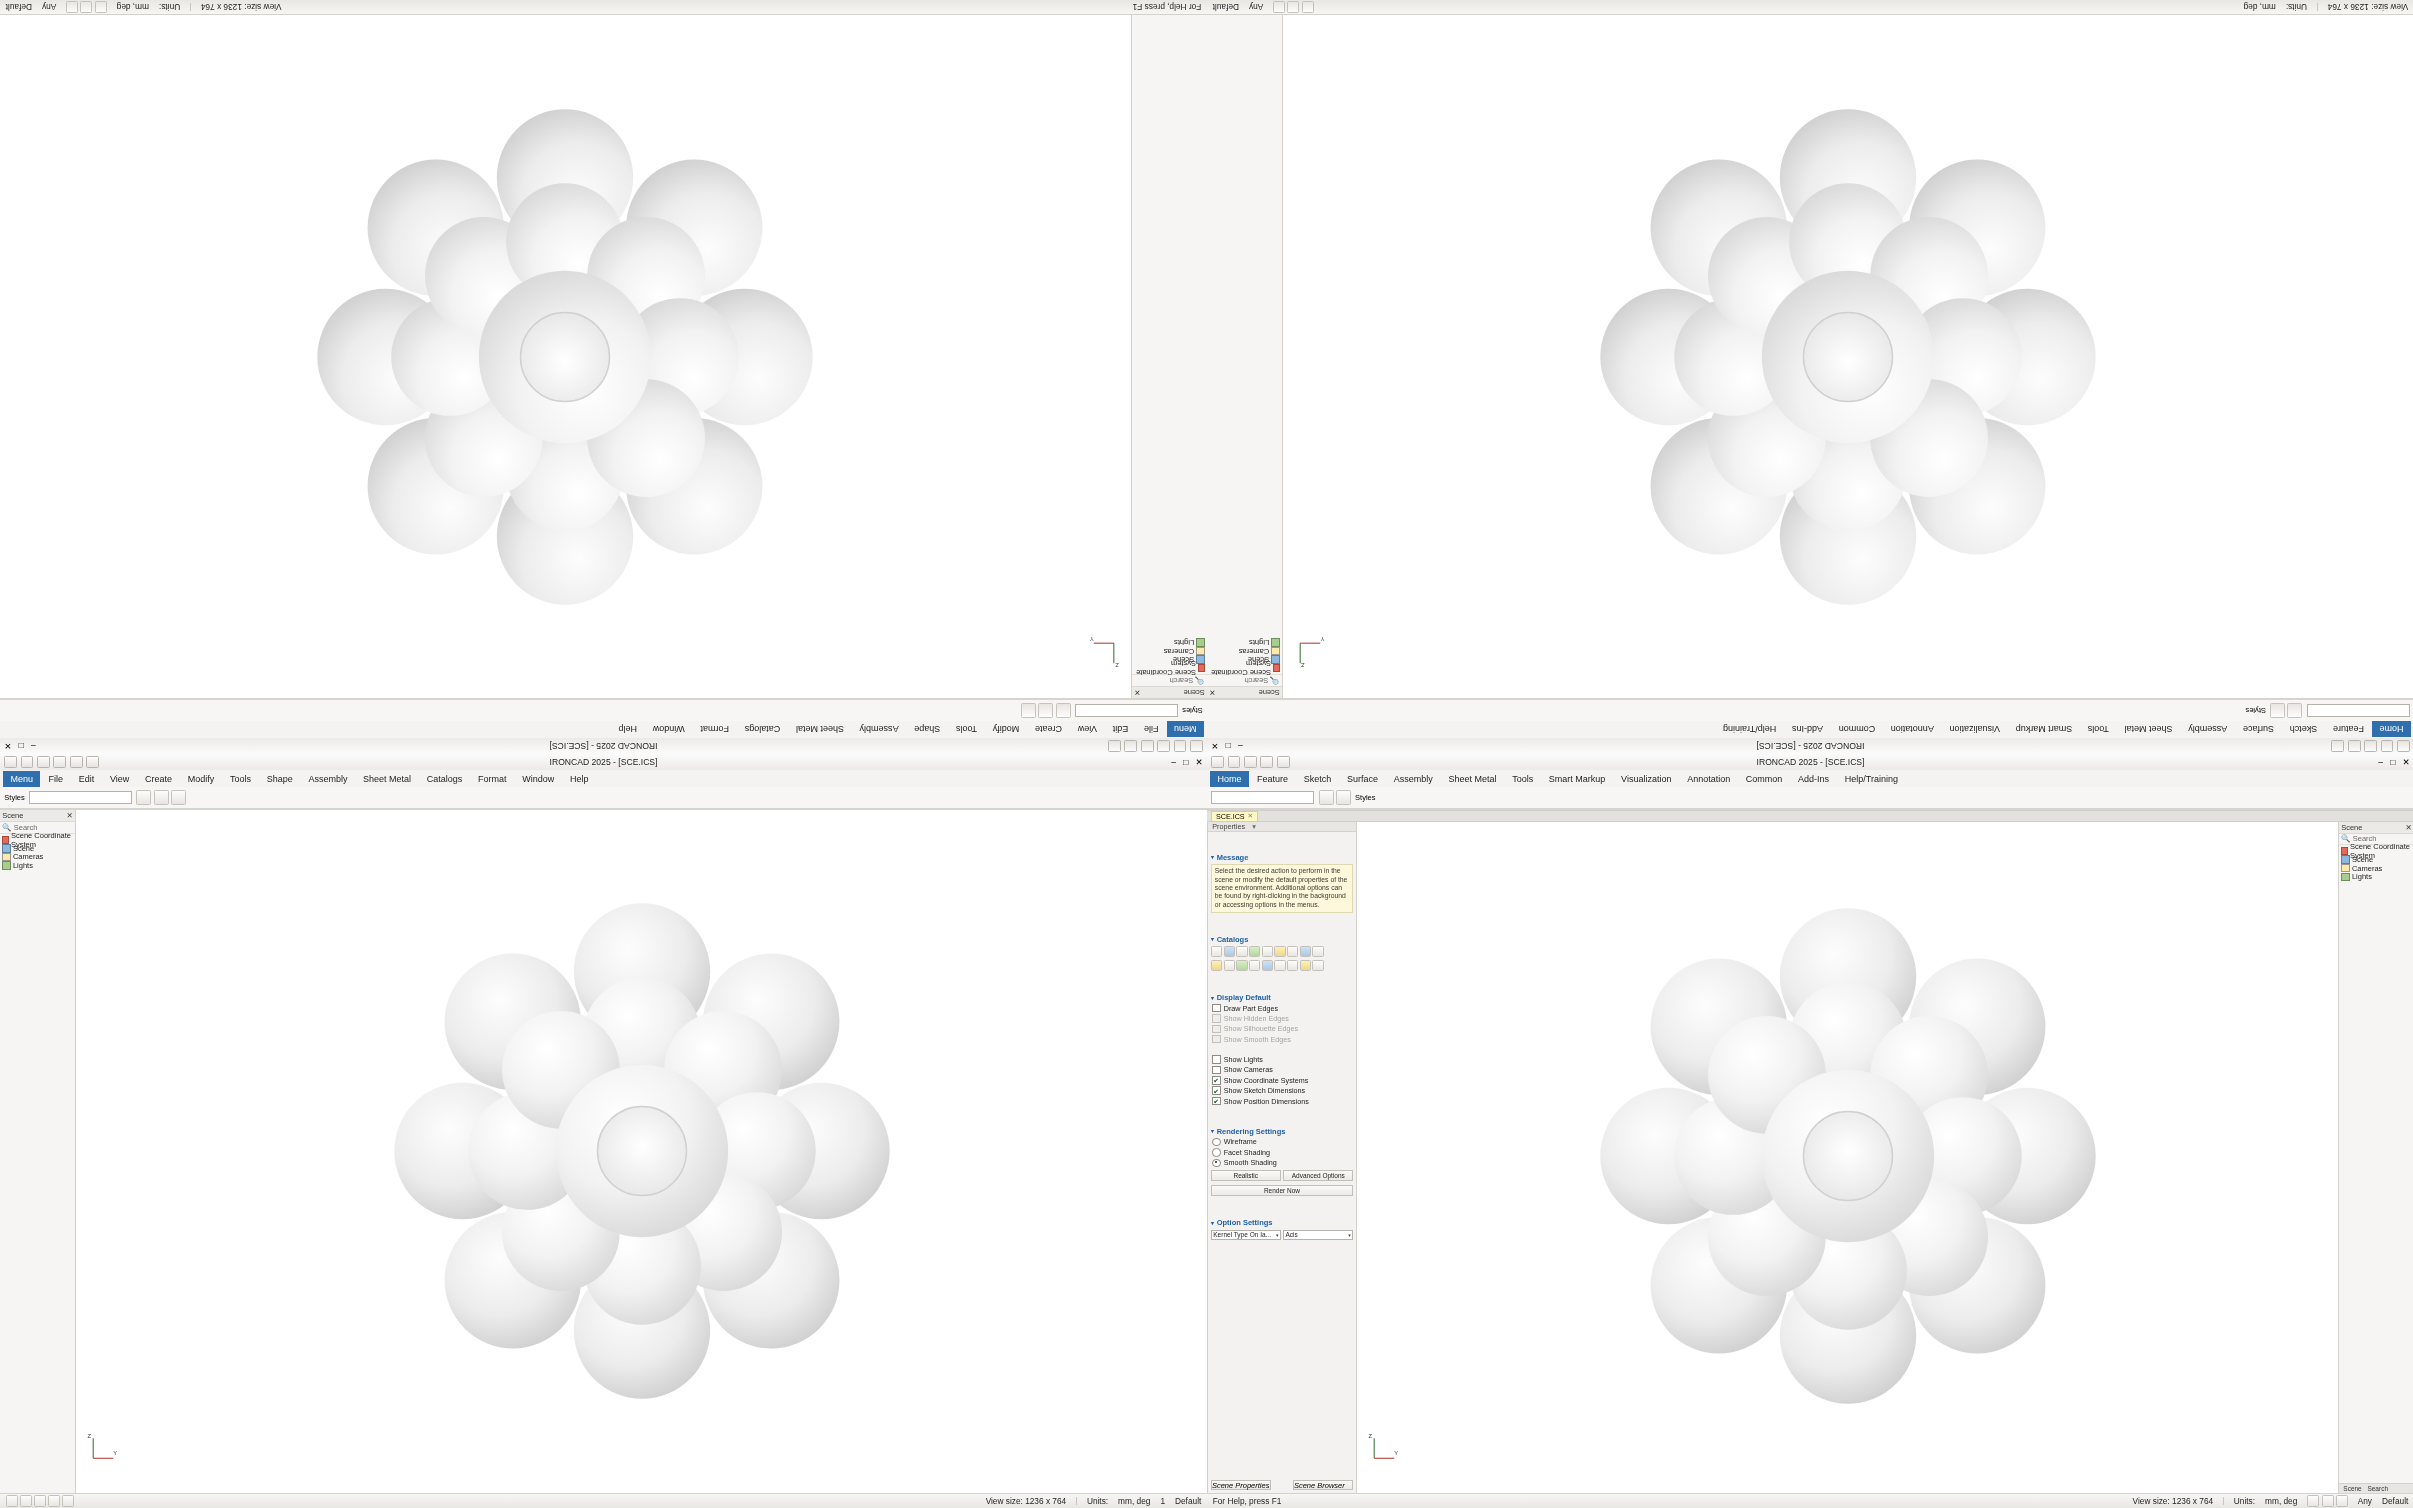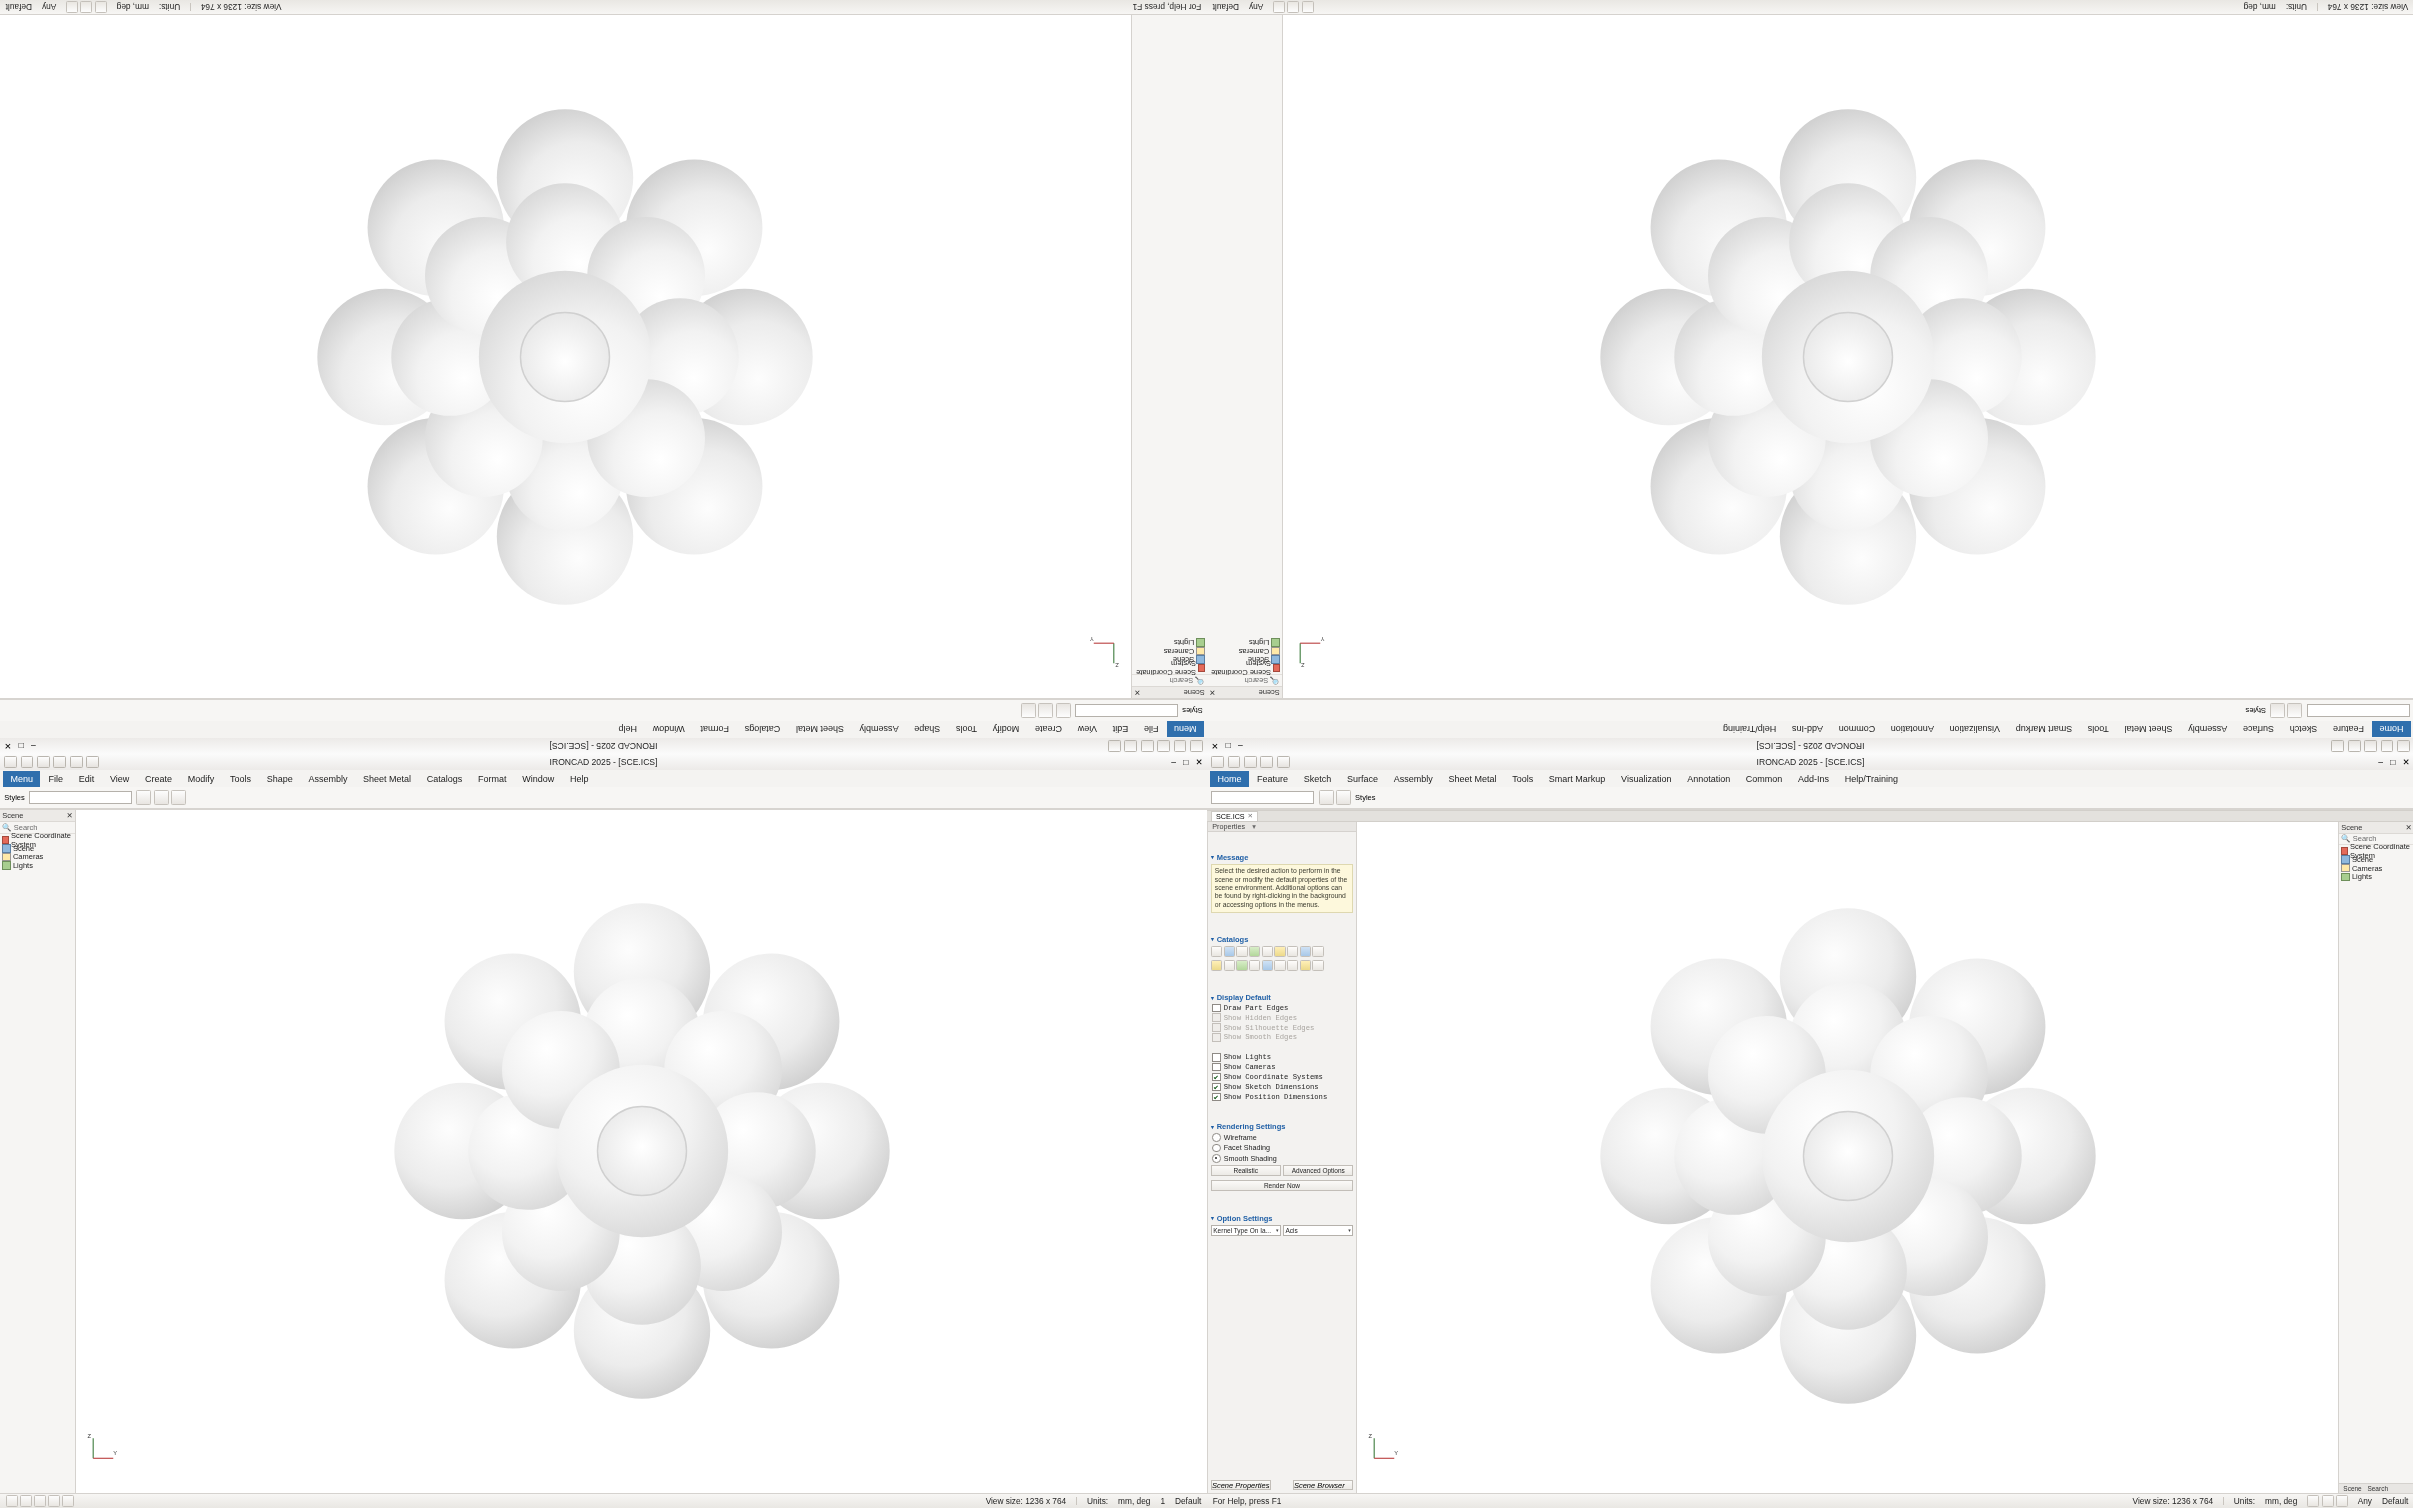--- a/index.html
+++ b/index.html
@@ -61,37 +61,37 @@
   .c-bigbtn{height:8.6px;flex:1;margin:0 2.9px;border:0.7px solid #c2beb8;background:linear-gradient(#fbfaf8,#eceae6);}
   .sect{margin-top:20px;}
   .sect-h{display:flex;align-items:center;gap:2.9px;color:#1f5fa6;font-weight:bold;font-size:7.5px;padding:0.7px 2.9px;}
   .caret{font-size:5.7px;color:#1f5fa6;}
   .msgbox{margin:1.4px 2.9px;background:#fdf8dc;border:0.7px solid #ded8b0;padding:2.2px 2.9px;font-size:6.8px;line-height:1.25;color:#3b3b2f;}
   .iconrow{display:flex;flex-wrap:wrap;gap:1.4px;padding:1.4px 2.9px;}
   .mini{width:9.3px;height:9.3px;border:0.7px solid #c4c0ba;background:linear-gradient(#fefdfb,#e9e6e1);border-radius:1.4px;}
   .mini.y{background:linear-gradient(#fff0b8,#ecd98a);}
   .mini.b{background:linear-gradient(#cfe2f5,#a8c8e8);}
   .mini.g{background:linear-gradient(#d8eec8,#b3d79b);}
-  .chk{display:flex;align-items:center;gap:2.9px;padding:0.7px 4.3px;font-size:7.2px;color:#222;font-family:Liberation Mono, monospace;}
+  .chk{display:flex;align-items:center;gap:2.9px;padding:0.7px 4.3px;font-size:7.2px;color:#222;}
   .chk .box{width:6.5px;height:6.5px;border:0.7px solid #8e8a85;background:#fff;display:inline-block;position:relative;}
   .chk .box.on:after{content:"";position:absolute;left:0.7px;top:2.2px;width:2.9px;height:1.4px;border-left:1.4px solid #1b5e20;border-bottom:1.4px solid #1b5e20;transform:rotate(-45deg);}
   .chk.dis{color:#a8a49f;}
   .chk.dis .box{background:#efedea;border-color:#c3bfba;}
   .rad{display:flex;align-items:flex-end;gap:2.9px;padding:0.7px 4.3px;font-size:7.2px;color:#222;}
   .rad .dot{width:6.5px;height:6.5px;border:0.7px solid #8e8a85;background:#fff;border-radius:50%;display:inline-block;position:relative;}
   .rad .dot.on:after{content:"";position:absolute;left:1.4px;top:1.4px;width:2.2px;height:2.2px;background:#222;border-radius:50%;}
   .rowbtns{display:flex;gap:2.9px;padding:2.2px 2.9px;}
   .rowbtns .b{flex:1;height:8.6px;border:0.7px solid #c2beb8;background:linear-gradient(#fbfaf8,#eceae6);font-size:6.5px;display:flex;align-items:center;justify-content:center;color:#222;}
   .selrow{display:flex;gap:2.2px;padding:1.4px 2.9px;}
   .sel{flex:1;height:8.6px;border:0.7px solid #b5b1ab;background:#fff;font-size:6.5px;display:flex;align-items:center;justify-content:space-between;padding:0 1.4px;color:#222;}
   .sel .ar{font-size:5px;color:#444;}
   .c-bottom{margin-top:auto;}
   .c-tabs-bottom{height:8.6px;display:flex;gap:5.7px;padding:0 4.3px;align-items:center;background:#e8e6e3;border-top:0.7px solid #d5d2ce;font-size:6.5px;color:#333;}
   .doc-tabs{height:9.3px;display:flex;align-items:center;gap:4.3px;padding:0 4.3px;background:#e3e1dd;border-top:0.7px solid #d2cfca;border-bottom:0.7px solid #d2cfca;font-size:7.2px;}
-  .doc-tab{display:flex;align-items:center;gap:2.9px;padding:0 3.6px;background:#ffffff;border:0.7px solid #cdcac5;}
+  .doc-tab{display:flex;align-items:center;gap:2.9px;padding:0 3.6px;background:#fef9c3;border:0.7px solid #cdcac5;}
   .doc-tab .x{font-size:6.5px;color:#777;}
 
   
   .status{height:14.4px;background:linear-gradient(#f7f6f4,#e9e7e3);border-top:0.7px solid #d5d2ce;display:flex;align-items:center;padding:0 5.7px;font-size:8.3px;color:#222;gap:10px;}
   .status .sp{margin-left:auto;}
   .sbtn{width:10px;height:10px;border:0.7px solid #c4c0ba;background:linear-gradient(#fdfdfd,#e9e6e1);border-radius:1.4px;display:inline-block;}
   .navcluster{display:flex;gap:2.2px;}
   .sep{width:0.7px;height:8.6px;background:#c9c5bf;}
   .small{font-size:7.5px;}
   .dim{color:#6b6b6b;}

